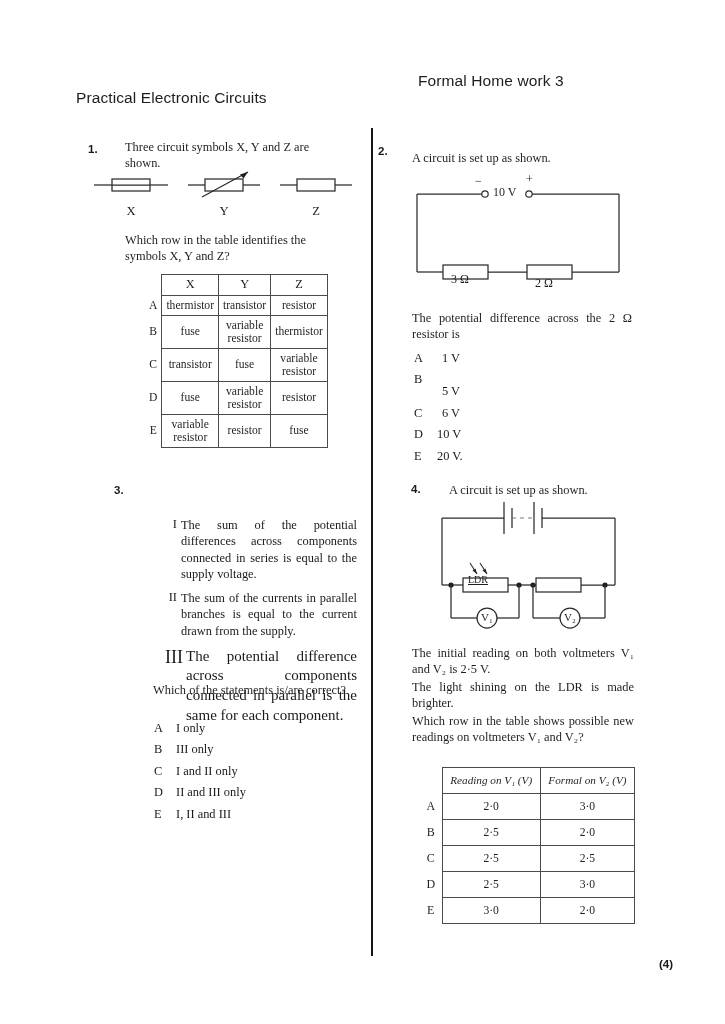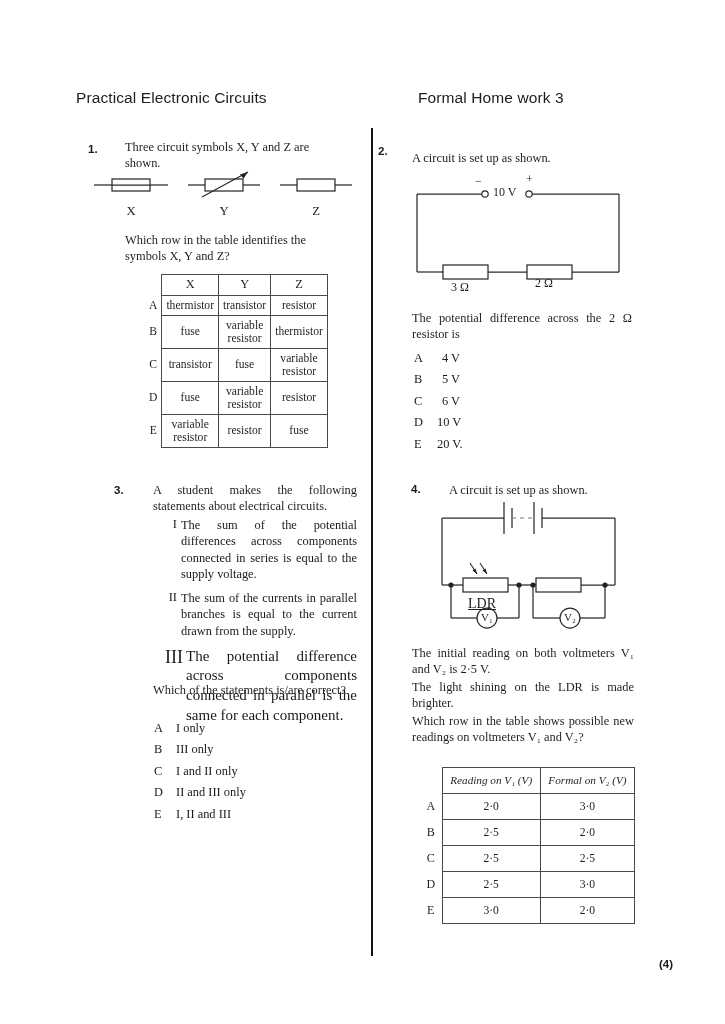--- a/index.html
+++ b/index.html
@@ -19,21 +19,21 @@
   
   .hdr {
     position: absolute;
     font-family: "Liberation Sans", sans-serif;
     font-size: 15.5px;
     color: #1d1d1d;
     letter-spacing: .1px;
     white-space: nowrap;
   }
   #hdr-left  { left: 76px;  top: 89px; }
-  #hdr-right { left: 418px; top: 89px; }
+  #hdr-right { left: 418px; top: 72px; }
 
   
   .divider {
     position: absolute;
     left: 371px; top: 128px;
     width: 2px; height: 828px;
     background: #141414;
   }
 
   
@@ -228,52 +228,51 @@
 
       <circle cx="73" cy="22" r="3.2" fill="#ffffff" stroke="#2b2b2b" stroke-width="1.2"></circle>
       <circle cx="117" cy="22" r="3.2" fill="#ffffff" stroke="#2b2b2b" stroke-width="1.2"></circle>
 
       <rect class="box" x="31" y="93" width="45" height="14"></rect>
       <rect class="box" x="115" y="93" width="45" height="14"></rect>
     </svg>
     <div class="circ-lbl" style="left:63px;  top:2px;  font-size:12px;">−</div>
     <div class="circ-lbl" style="left:114px; top:0px;  font-size:12px;">+</div>
     <div class="circ-lbl" style="left:81px;  top:13px;">10 V</div>
-    <div class="circ-lbl" style="left:39px;  top:108px;text-align:center;">3 Ω</div>
+    <div class="circ-lbl" style="left:39px;  top:100px;text-align:center;">3 Ω</div>
     <div class="circ-lbl" style="left:123px; top:104px;">2 Ω</div>
   </div>
 
   <div class="qtext" style="left:412px; top:310px; width:220px;">The potential difference across the 2 Ω resistor is</div>
 
   <div class="opts" style="left:414px; top:352px;">
     <div class="opt">
       <span class="lt">A</span>
-      <span class="ov" style="padding-left:8px;">4 V</span>
+      <span class="ov" style="padding-left:8px;">1 V</span>
     </div>
     <div class="opt">
       <span class="lt">B</span>
-      <span class="ov" style="padding-left:8px;">5 V</span>
+      <span class="ov" style="padding-left:8px;margin-top:12px;">5 V</span>
     </div>
     <div class="opt">
       <span class="lt">C</span>
       <span class="ov" style="padding-left:8px;">6 V</span>
     </div>
     <div class="opt">
       <span class="lt">D</span>
       <span class="ov" style="padding-left:3px;">10 V</span>
     </div>
     <div class="opt">
       <span class="lt">E</span>
       <span class="ov" style="padding-left:3px;">20 V.</span>
     </div>
   </div>
 
   <div class="qnum" style="left:114px; top:484px;">3.</div>
 
-  <div class="qtext" style="left:153px; top:482px; width:204px;">A student makes the following statements about electrical circuits.</div>
 
   <div style="position:absolute; left:165px; top:517px; width:192px;">
     <div style="display:flex; margin-bottom:8px;">
       <span style="flex:0 0 16px; font-size:12.4px; text-align:right; padding-right:4px;">I</span>
       <span style="font-size:12.4px; line-height:1.31; text-align:justify;">The sum of the potential differences across components connected in series is equal to the supply voltage.</span>
     </div>
     <div style="display:flex; margin-bottom:8px;">
       <span style="flex:0 0 16px; font-size:12.4px; text-align:right; padding-right:4px;">II</span>
       <span style="font-size:12.4px; line-height:1.31; text-align:justify;">The sum of the currents in parallel branches is equal to the current drawn from the supply.</span>
     </div>
@@ -352,21 +351,21 @@
       <line class="wire" x1="77" y1="118" x2="99" y2="118"></line>
       <line class="wire" x1="99" y1="118" x2="99" y2="85"></line>
       <circle cx="67" cy="118" r="10" fill="#ffffff" stroke="#2b2b2b" stroke-width="1.25"></circle>
 
       <line class="wire" x1="113" y1="85" x2="113" y2="118"></line>
       <line class="wire" x1="113" y1="118" x2="140" y2="118"></line>
       <line class="wire" x1="160" y1="118" x2="185" y2="118"></line>
       <line class="wire" x1="185" y1="118" x2="185" y2="85"></line>
       <circle cx="150" cy="118" r="10" fill="#ffffff" stroke="#2b2b2b" stroke-width="1.25"></circle>
     </svg>
-    <div class="circ-lbl" style="left:48px; top:96px; font-size:14px;text-decoration:underline;">LDR</div>
+    <div class="circ-lbl" style="left:48px; top:74px; font-size:10px;text-decoration:underline;">LDR</div>
     <div class="circ-lbl" style="left:61px; top:111px; font-size:11px;">V₁</div>
     <div class="circ-lbl" style="left:144px; top:111px; font-size:11px;">V₂</div>
   </div>
 
   <div class="qtext" style="left:412px; top:645px; width:222px;">The initial reading on both voltmeters V₁ and V₂ is 2·5 V.</div>
 
   <div class="qtext" style="left:412px; top:679px; width:222px;">The light shining on the LDR is made brighter.</div>
 
   <div class="qtext" style="left:412px; top:713px; width:222px;">Which row in the table shows possible new readings on voltmeters V₁ and V₂?</div>
 

